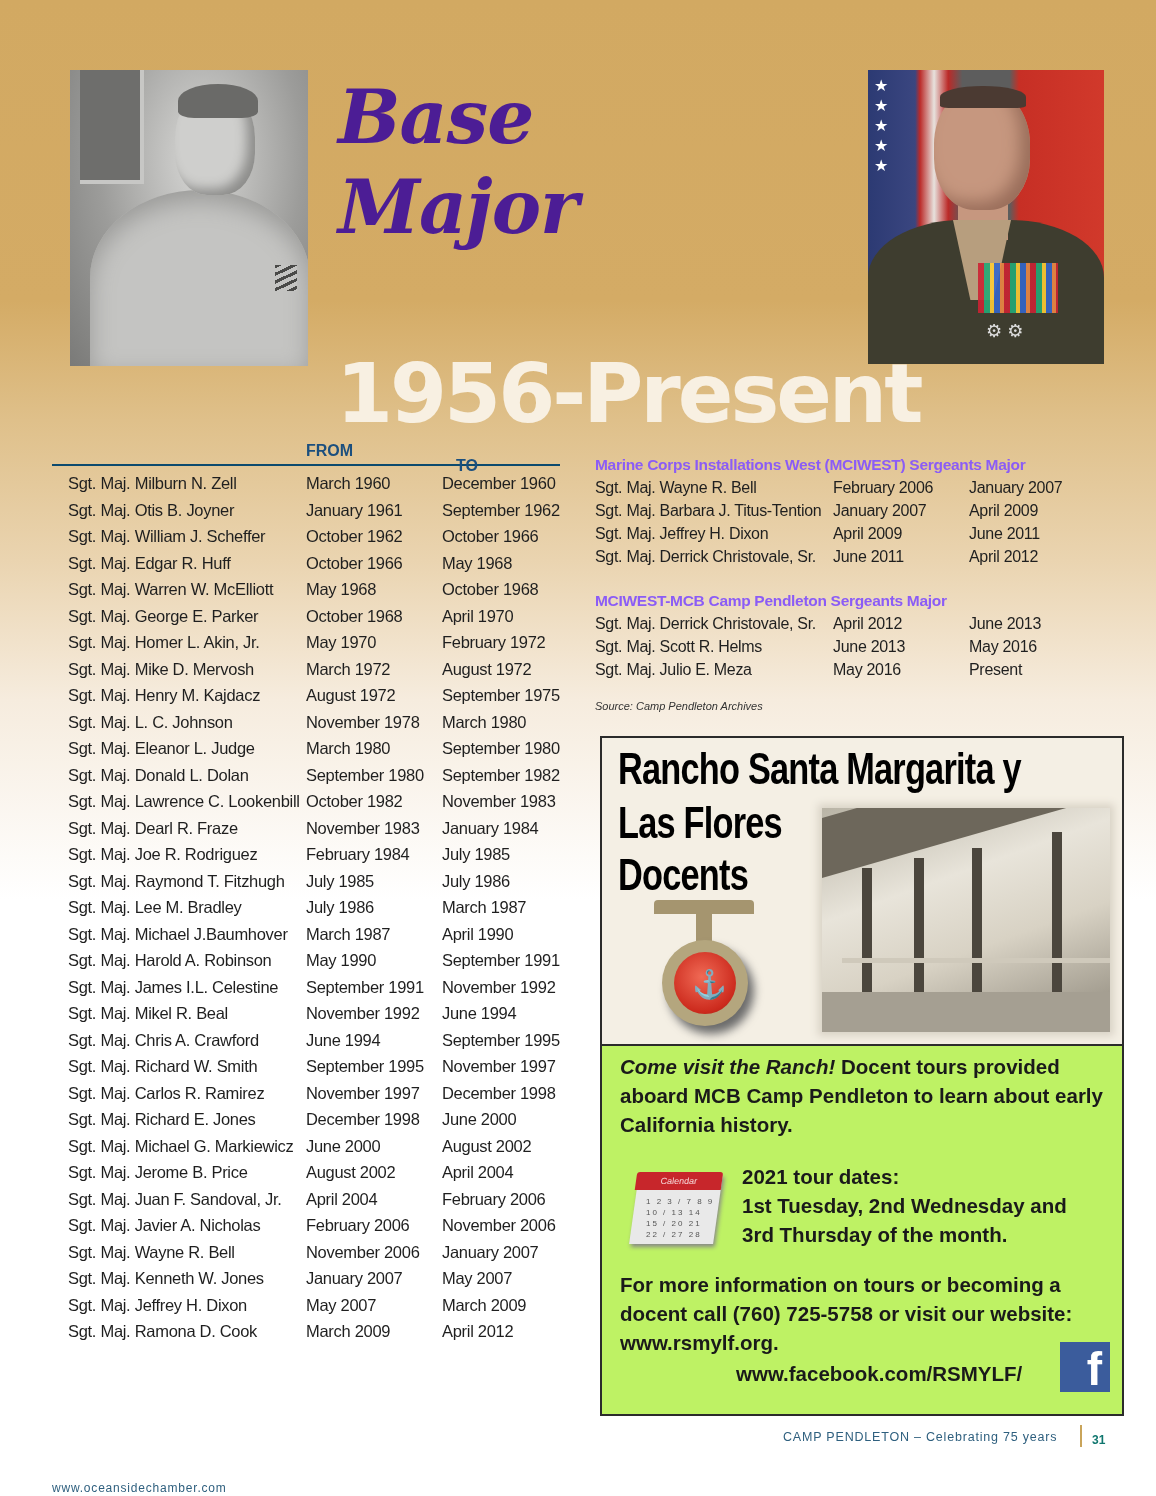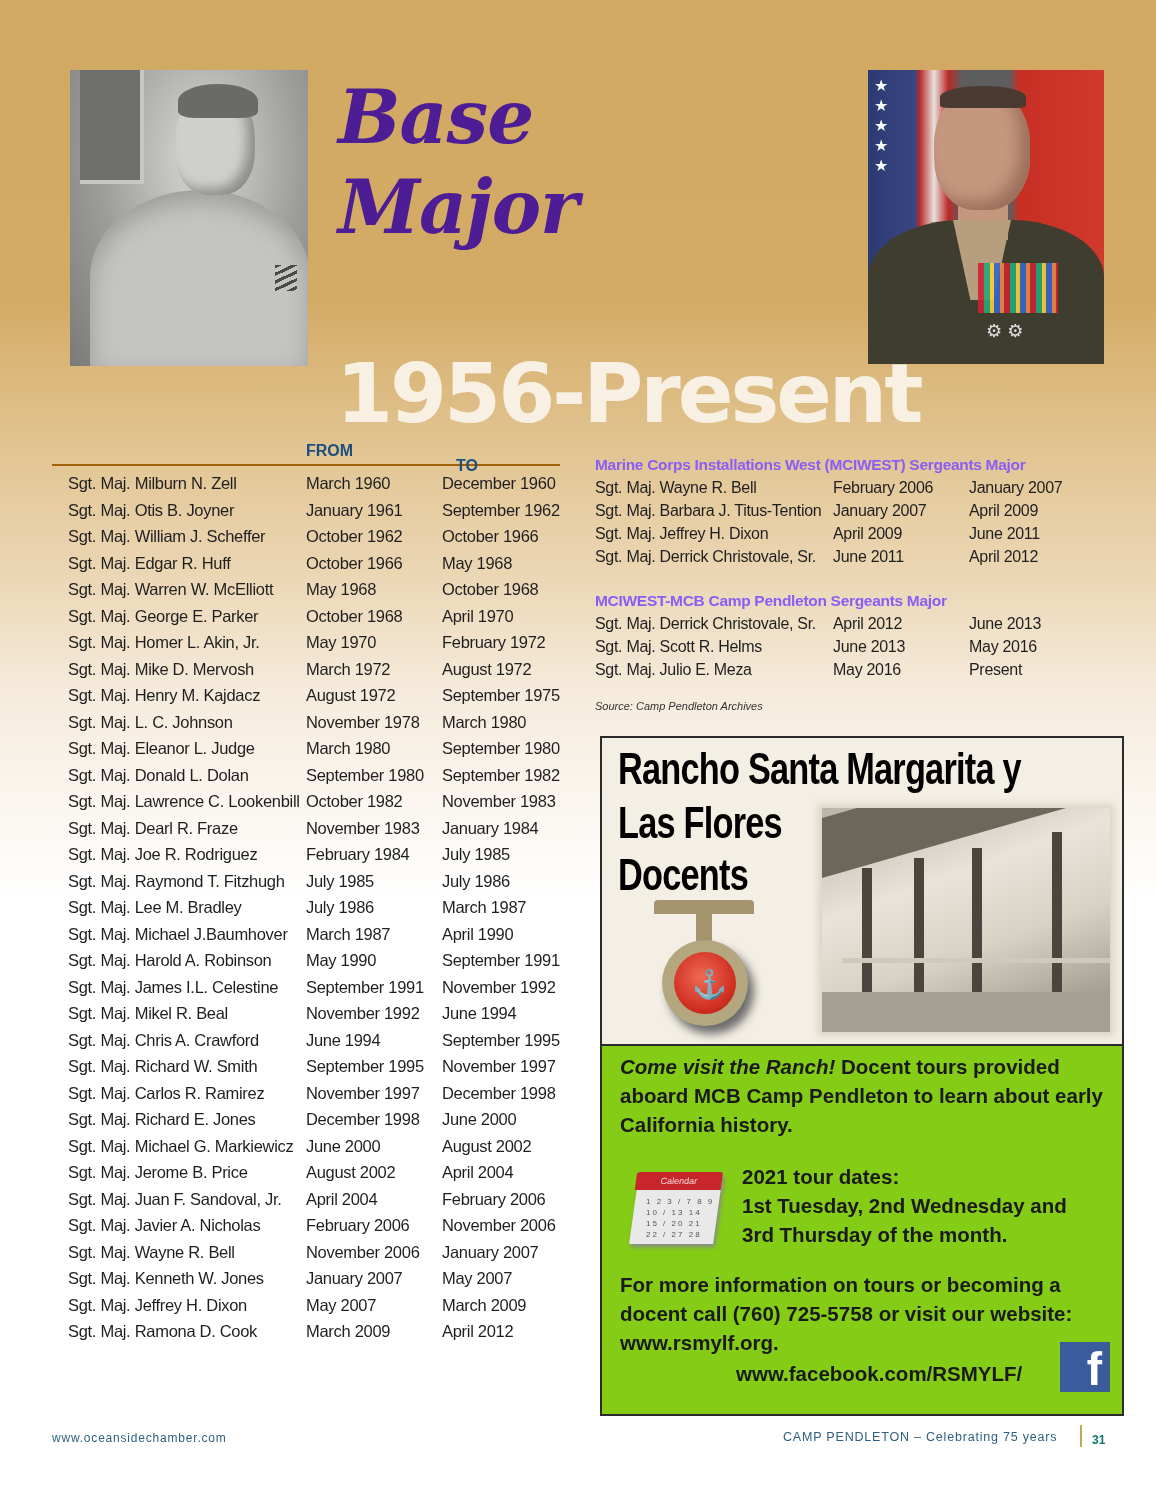--- a/index.html
+++ b/index.html
@@ -31,38 +31,38 @@
   #photo-right .shirt { position:absolute; left:85px; top:150px; width:58px; height:80px; background:#b79e7e; clip-path: polygon(0 0,100% 0,70% 100%,30% 100%); }
   #photo-right .ribbons { position:absolute; left:110px; top:193px; width:80px; height:50px; background: repeating-linear-gradient(90deg, #c23 0 6px, #2a7 6px 12px, #fc3 12px 16px, #36c 16px 22px, #e84 22px 26px); opacity:.9; }
   #photo-right .badges { position:absolute; left:118px; top:250px; width:60px; height:30px; color:#ddd; font-size:18px; }
 
   #title-block { position:absolute; left:338px; top:72px; }
   .title-line { font-family:"DejaVu Serif", serif; font-style:italic; font-weight:bold; color:#4c1d95; font-size:74px; line-height:90px; letter-spacing:-1px; display:block; }
   #title-years { position:absolute; left:336px; top:346px; font-family:"DejaVu Sans", sans-serif; font-weight:bold; color:#f8f0e2; font-size:82px; line-height:96px; letter-spacing:-3px; }
 
   
   #main-table { position:absolute; left:52px; top:440px; width:508px; }
-  .th-row { height:24px; position:relative; border-bottom:2px solid #a16207; }
+  .th-row { height:24px; position:relative; border-bottom:2px solid #0c4a6e; }
   .th { position:absolute; top:2px; font-weight:bold; color:#1b4f7e; font-size:16px; }
   .th.from { left:254px; } .th.to { left:404px;margin-top:15px; }
   .rows { margin-top:4px; }
   .row { position:relative; height:26.5px; font-size:16.5px; color:#1f1f1f; font-family:"Liberation Sans", sans-serif; letter-spacing:-0.3px; }
   .row span { position:absolute; top:4px; white-space:nowrap; }
   .row .name { left:16px; } .row .from { left:254px; } .row .to { left:390px; }
 
   
   .side-section { position:absolute; left:595px; width:480px; }
   .side-title { font-weight:bold; font-size:15.5px; color:#8b5cf6; height:22px; letter-spacing:-0.3px; white-space:nowrap; }
   .side-row { position:relative; height:23px; font-size:16px; color:#1f1f1f; letter-spacing:-0.3px; }
   .side-row span { position:absolute; top:1px; white-space:nowrap; }
   .side-row .name { left:0; } .side-row .from { left:238px; } .side-row .to { left:374px; }
   #source { position:absolute; left:595px; top:700px; font-size:11px; font-style:italic; color:#333; }
 
   
-  #ad { position:absolute; left:600px; top:736px; width:524px; height:680px; border:2px solid #2b2b2b; box-sizing:border-box; background:#84cc16; }
+  #ad { position:absolute; left:600px; top:736px; width:524px; height:680px; border:2px solid #2b2b2b; box-sizing:border-box; background:#bef264; }
   #ad-top { position:absolute; left:0; top:0; width:520px; height:306px; background:#f4efe4; border-bottom:2px solid #2b2b2b; }
   .ad-head { position:absolute; font-family:"Liberation Sans", sans-serif; font-weight:bold; color:#000; font-size:44px; line-height:50px; transform:scaleX(0.78); transform-origin:left top; letter-spacing:-1px; white-space:nowrap; }
   #ad-line1 { left:16px; top:6px; }
   #ad-line2 { left:16px; top:60px; }
   #ad-line3 { left:16px; top:112px; }
   #ad-photo { position:absolute; left:220px; top:70px; width:288px; height:224px; background: linear-gradient(160deg, #b9b4a6 0%, #e8e4da 35%, #d8d2c4 60%, #8d877a 100%); box-shadow: 0 0 8px 4px #d9d3c6; overflow:hidden; }
   #ad-photo .roof { position:absolute; left:0; top:10px; width:300px; height:60px; background:#6d675b; transform:skewY(-16deg); transform-origin:left; }
   #ad-photo .post { position:absolute; width:10px; background:#4b463d; bottom:14px; }
   #ad-photo .rail { position:absolute; left:20px; right:0; height:5px; background:#cfc9bb; top:150px; }
   #ad-photo .ground { position:absolute; left:0; right:0; bottom:0; height:40px; background:#a59f92; }
@@ -78,21 +78,21 @@
   #ad-cal { position:absolute; left:28px; top:428px; width:96px; height:84px; }
   #ad-cal .pageA { position:absolute; left:4px; top:8px; width:84px; height:70px; background:#e9e9e9; transform:skewX(-8deg); box-shadow: 2px 3px 4px #888; }
   #ad-cal .head { position:absolute; left:6px; top:6px; width:86px; height:18px; background:#c7262b; border-radius:3px 3px 0 0; transform:skewX(-8deg); color:#f5d6d6; font-size:9px; text-align:center; line-height:18px; }
   #ad-cal .grid { position:absolute; left:16px; top:30px; width:70px; font-size:8px; color:#555; line-height:11px; letter-spacing:2px; }
   #ad-dates { position:absolute; left:140px; top:424px; font-weight:bold; font-size:20.5px; line-height:29px; color:#1a1a1a; }
   #ad-more { position:absolute; left:18px; top:532px; width:500px; font-weight:bold; font-size:20.5px; line-height:29px; color:#1a1a1a; }
   #ad-fb-url { position:absolute; left:134px; top:624px; font-weight:bold; font-size:20.5px; color:#1a1a1a; }
   #ad-fb-icon { position:absolute; left:458px; top:604px; width:50px; height:50px; background:#3b5c9c; color:#fff; font-family:"Liberation Sans", sans-serif; font-weight:bold; font-size:46px; line-height:54px; text-align:right; padding-right:8px; box-sizing:border-box; }
 
   
-  #footer-left { position:absolute; left:52px; top:1431px; font-size:12px; color:#2e5f7e; letter-spacing:0.8px; }
+  #footer-left { position:absolute; left:52px; top:1481px; font-size:12px; color:#2e5f7e; letter-spacing:0.8px; }
   #footer-right { position:absolute; left:783px; top:1430px; font-size:12.5px; color:#2e5f7e; letter-spacing:0.8px; white-space:nowrap; }
   #footer-divider { position:absolute; left:1080px; top:1425px; width:2px; height:22px; background:#c9a45a; }
   #page-number { position:absolute; left:1092px; top:1433px; font-size:12px; font-weight:bold; color:#0f766e; }
 </style>
 </head>
 <body>
 
 <div class="photo" id="photo-left">
   <div class="window"></div>
   <div class="torso"></div>

